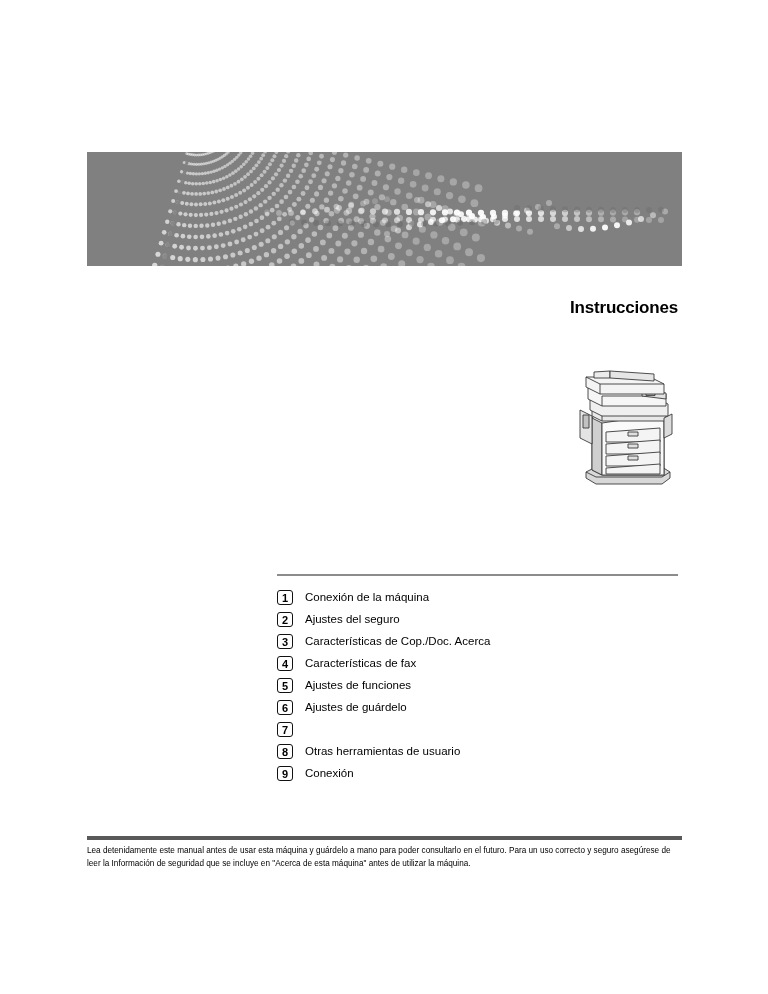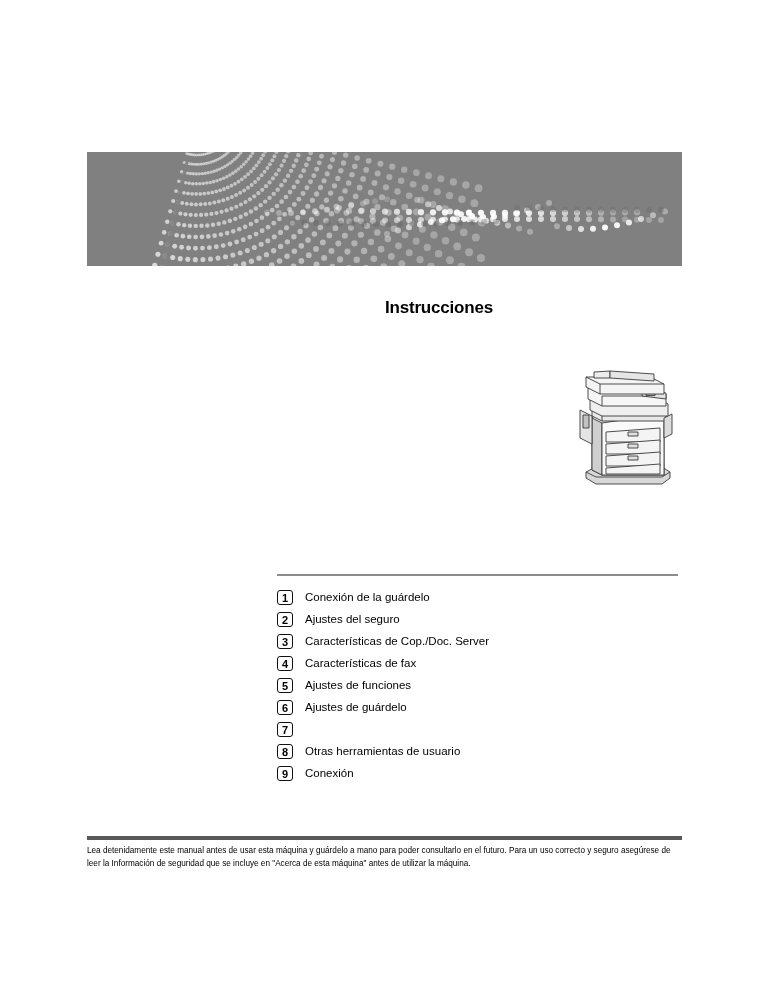--- a/index.html
+++ b/index.html
@@ -27,21 +27,21 @@
     overflow: hidden;
   }
   .banner-svg { display: block; width: 595px; height: 114px; }
 
   
   .title-block {
     position: absolute;
     left: 200px;
     top: 298px;
     width: 478px;
-    text-align: center;
+    text-align: right;
   }
   .kicker {
     font-size: 17px;
     font-weight: bold;
     letter-spacing: -0.2px;
     line-height: 20px;
     margin: 0;
   }
   .main-title {
     font-size: 25.5px;
@@ -844,29 +844,29 @@
       <path d="M28 6 L28 12 L44 12 L44 5 Z" fill="#ececec"></path>
       <path d="M44 5 L44 12 L88 15 L88 8 Z" fill="#e6e6e6"></path>
     </g>
   </svg>
 </div>
 
 <div class="list-rule"></div>
 <ul class="chapter-list">
   <li class="chapter-item">
     <span class="chapter-num">1</span>
-    <span class="chapter-label">Conexión de la guárdelo</span>
+    <span class="chapter-label">Conexión de la máquina</span>
   </li>
   <li class="chapter-item">
     <span class="chapter-num">2</span>
     <span class="chapter-label">Ajustes del seguro</span>
   </li>
   <li class="chapter-item">
     <span class="chapter-num">3</span>
-    <span class="chapter-label">Características de Cop./Doc. Server</span>
+    <span class="chapter-label">Características de Cop./Doc. Acerca</span>
   </li>
   <li class="chapter-item">
     <span class="chapter-num">4</span>
     <span class="chapter-label">Características de fax</span>
   </li>
   <li class="chapter-item">
     <span class="chapter-num">5</span>
     <span class="chapter-label">Ajustes de funciones</span>
   </li>
   <li class="chapter-item">

